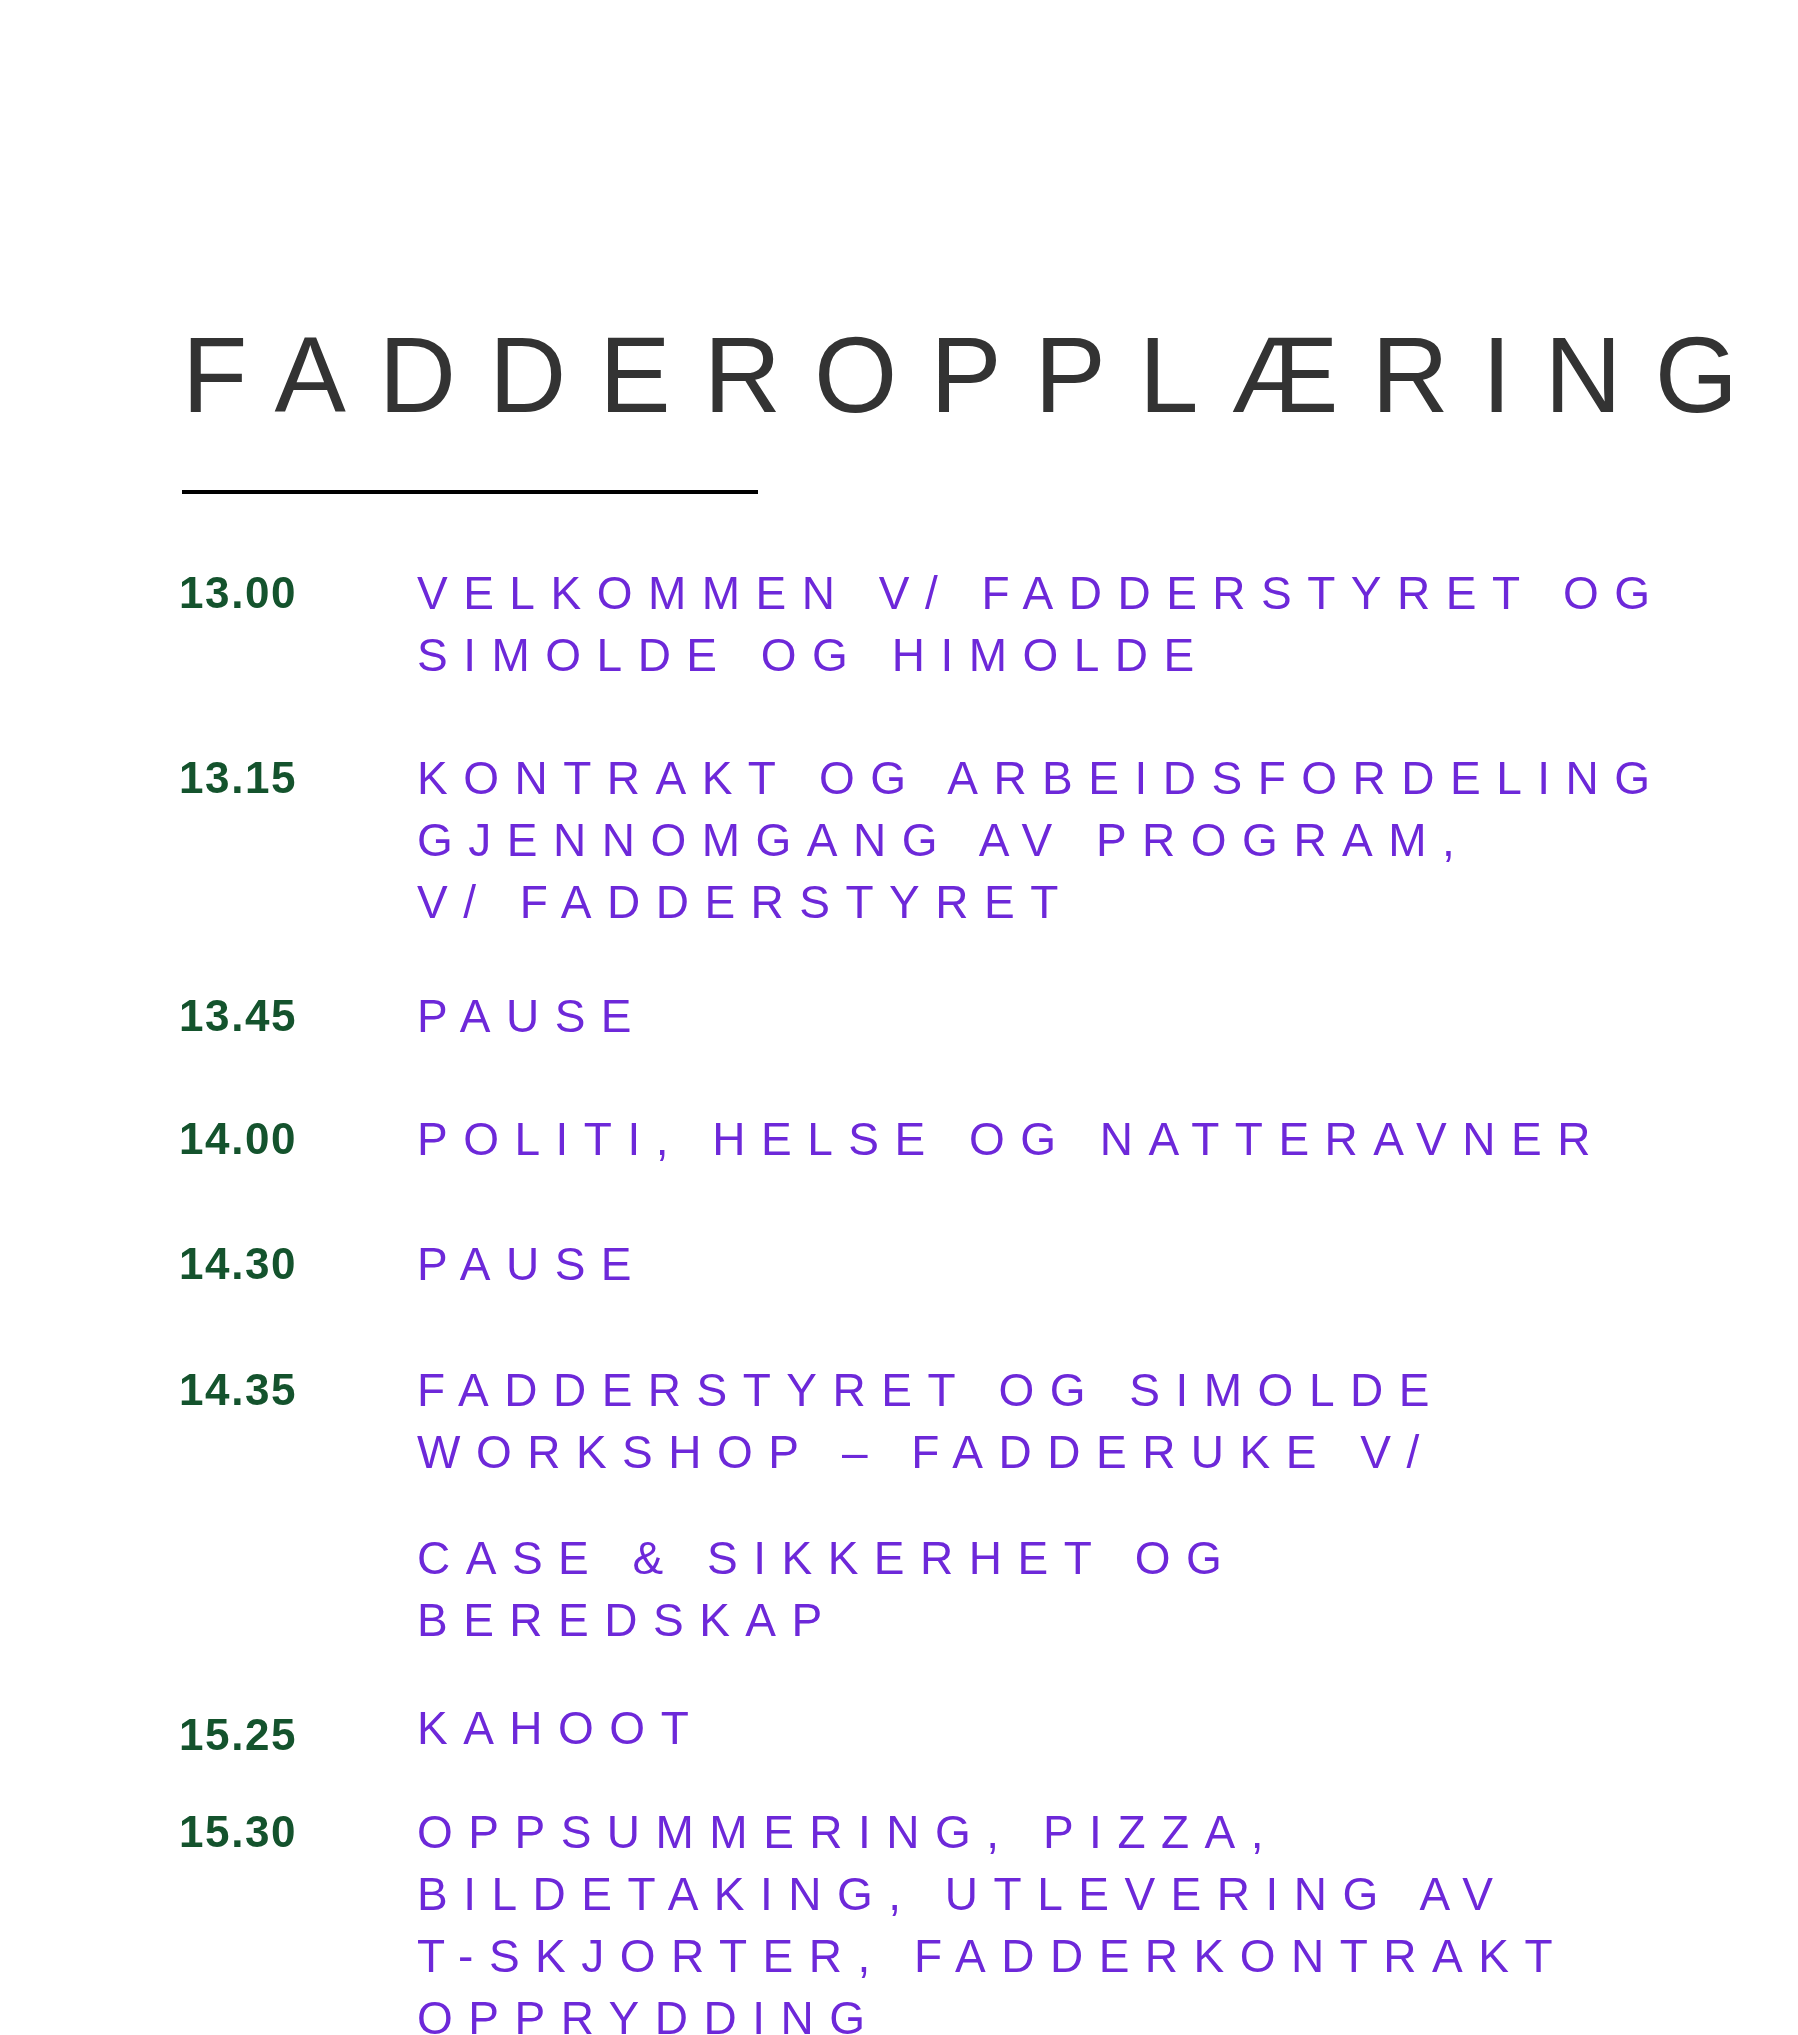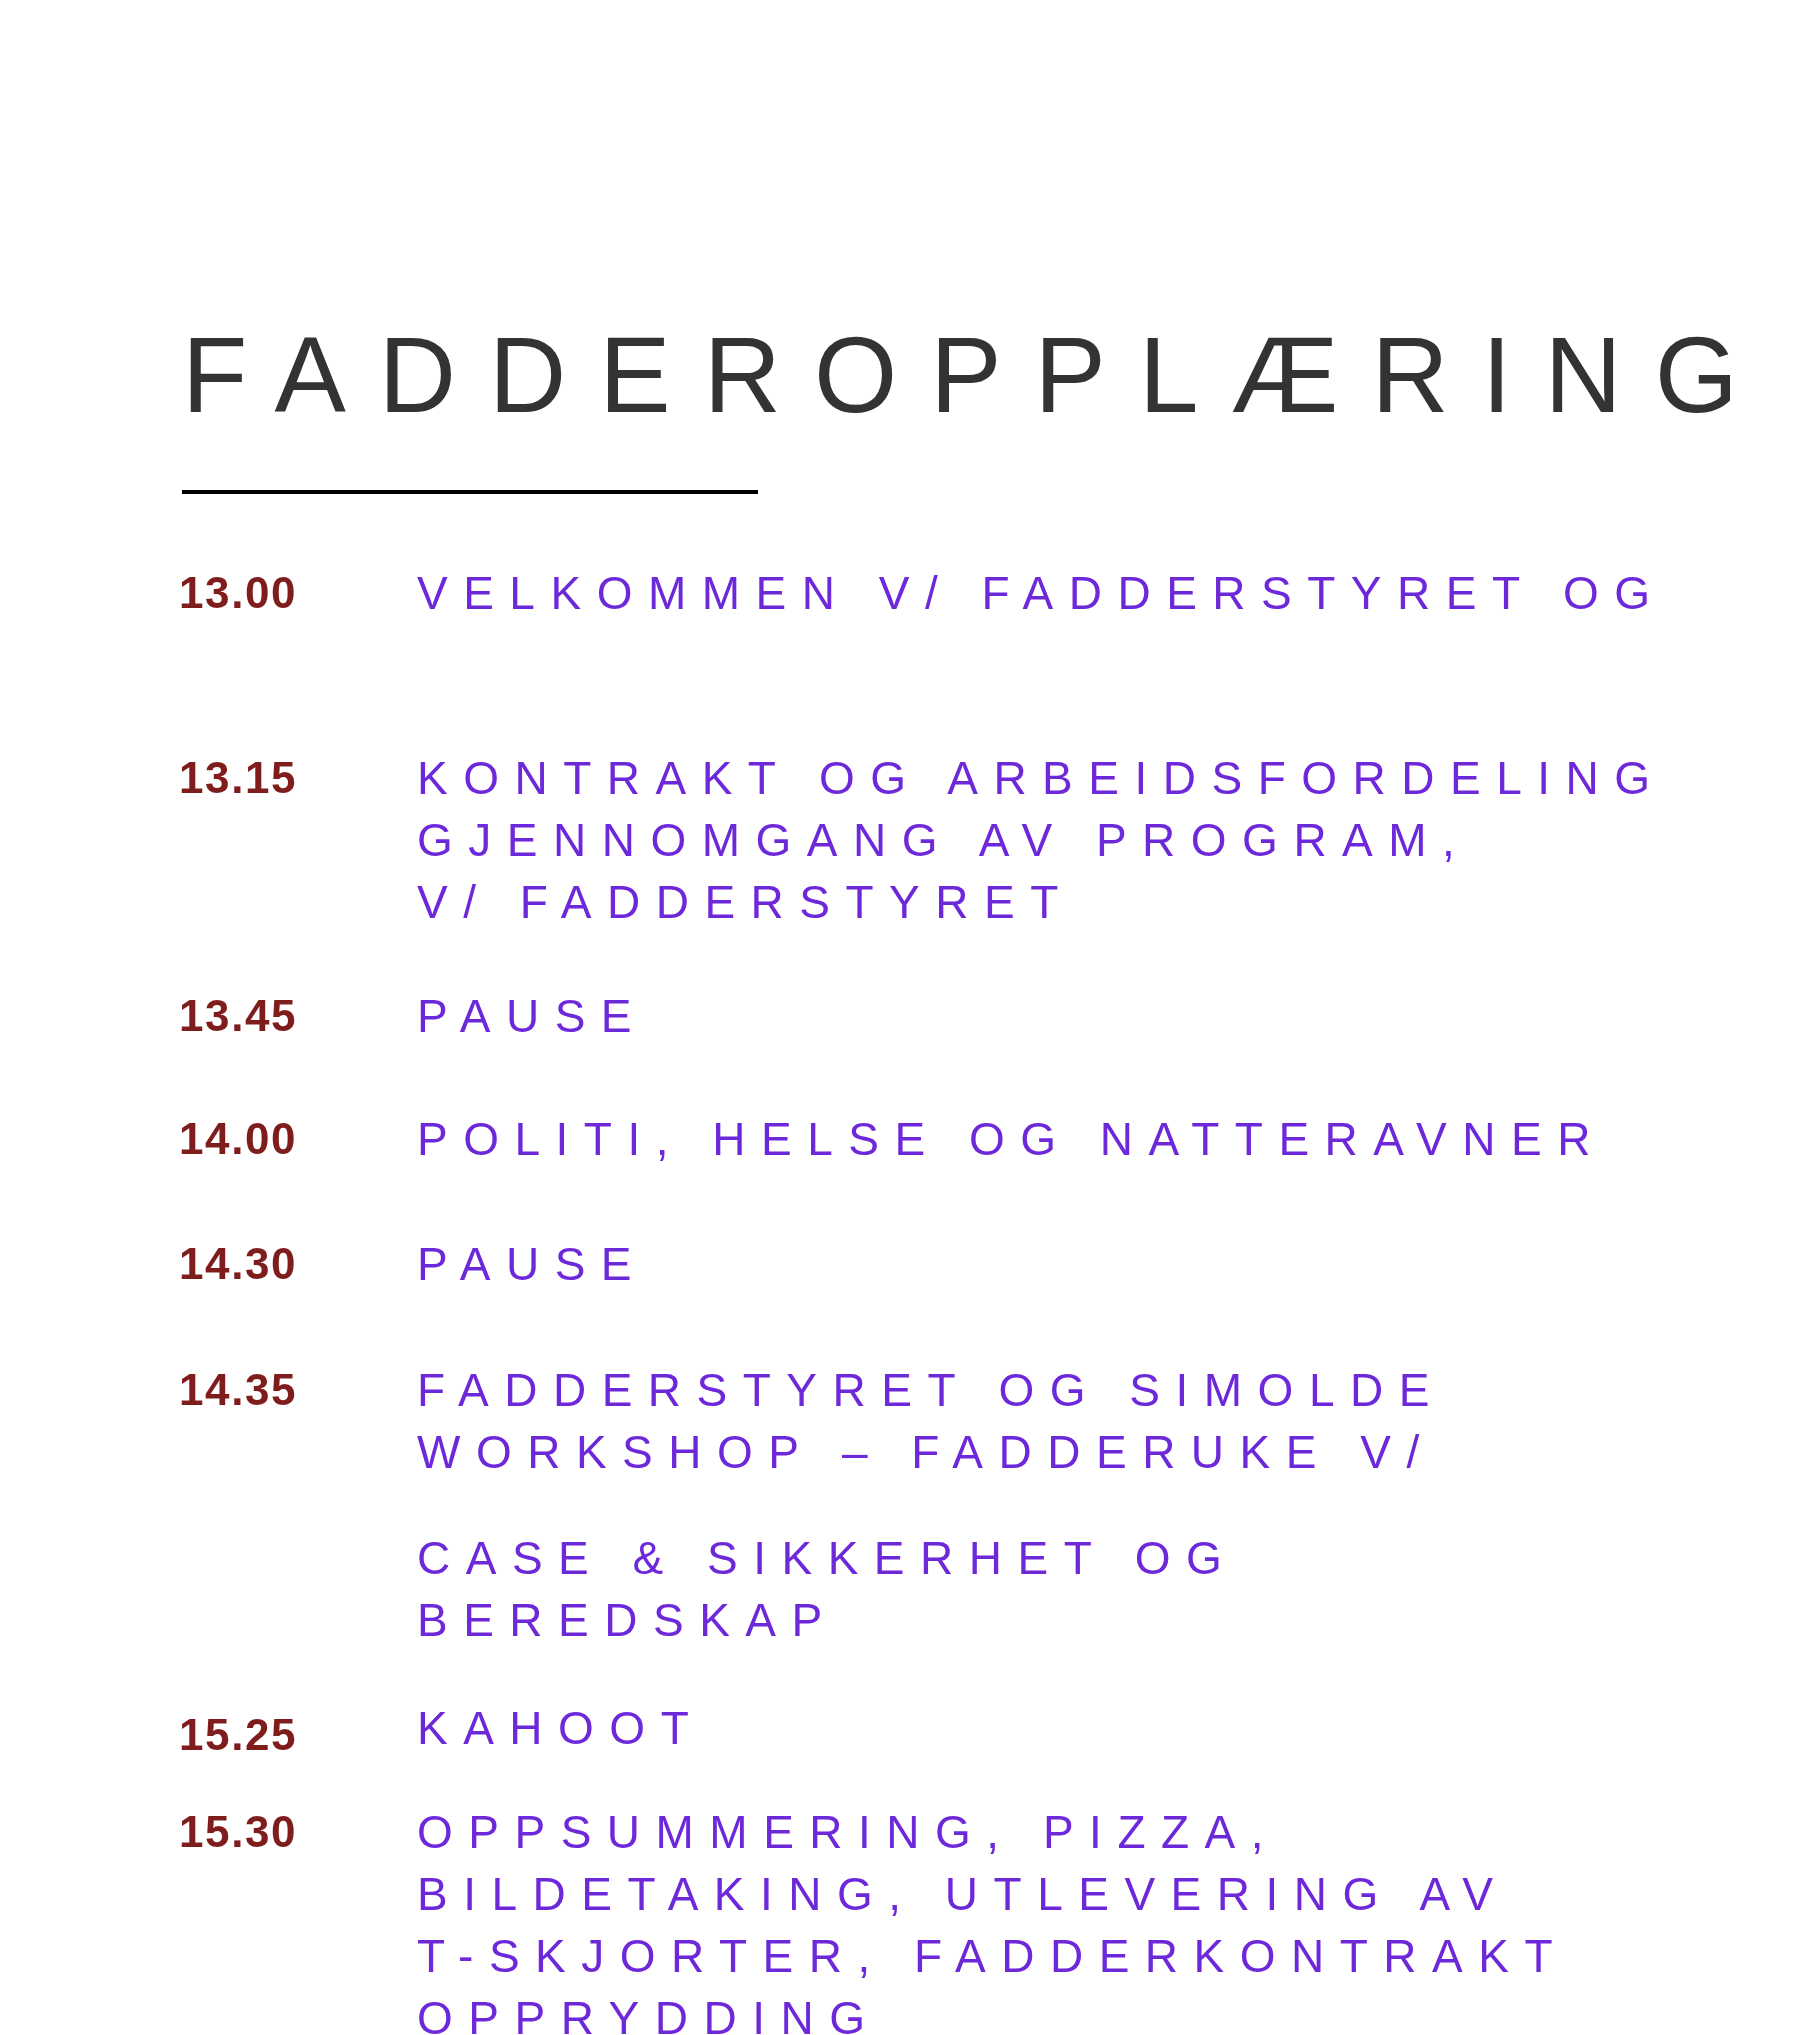--- a/index.html
+++ b/index.html
@@ -11,38 +11,39 @@
     position: absolute; left: 182px; top: 322px;
     font-size: 107px; letter-spacing: 33px; color: #333333; font-weight: 400;
     line-height: 1; white-space: nowrap;
   }
   .rule {
     position: absolute; left: 182px; top: 490px; width: 576px; height: 4.1px; background: #000;
   }
   .row { position: absolute; left: 0; width: 1799px; }
   .time {
     position: absolute; left: 179px; top: 0;
-    font-size: 44px; font-weight: 700; letter-spacing: 1.6px; line-height: 62px; color: #7f1d1d;
+    font-size: 44px; font-weight: 700; letter-spacing: 1.6px; line-height: 62px; color: #14532d;
   }
   .desc {
     position: absolute; left: 417px; top: 0; width: 1303px;
     font-size: 46px; letter-spacing: 15.5px; line-height: 62px; color: #6d28d9; font-weight: 400;
   }
   .desc div { white-space: nowrap; }
 </style>
 </head>
 <body>
 
 <div class="title">FADDEROPPLÆRING</div>
 <div class="rule"></div>
 
 <div class="row" style="top:562px;">
   <div class="time">13.00</div>
   <div class="desc">
     <div>VELKOMMEN V/ FADDERSTYRET OG</div>
+    <div>SIMOLDE OG HIMOLDE</div>
   </div>
 </div>
 
 <div class="row" style="top:747px;">
   <div class="time">13.15</div>
   <div class="desc">
     <div>KONTRAKT OG ARBEIDSFORDELING</div>
     <div>GJENNOMGANG AV PROGRAM,</div>
     <div>V/ FADDERSTYRET</div>
   </div>

